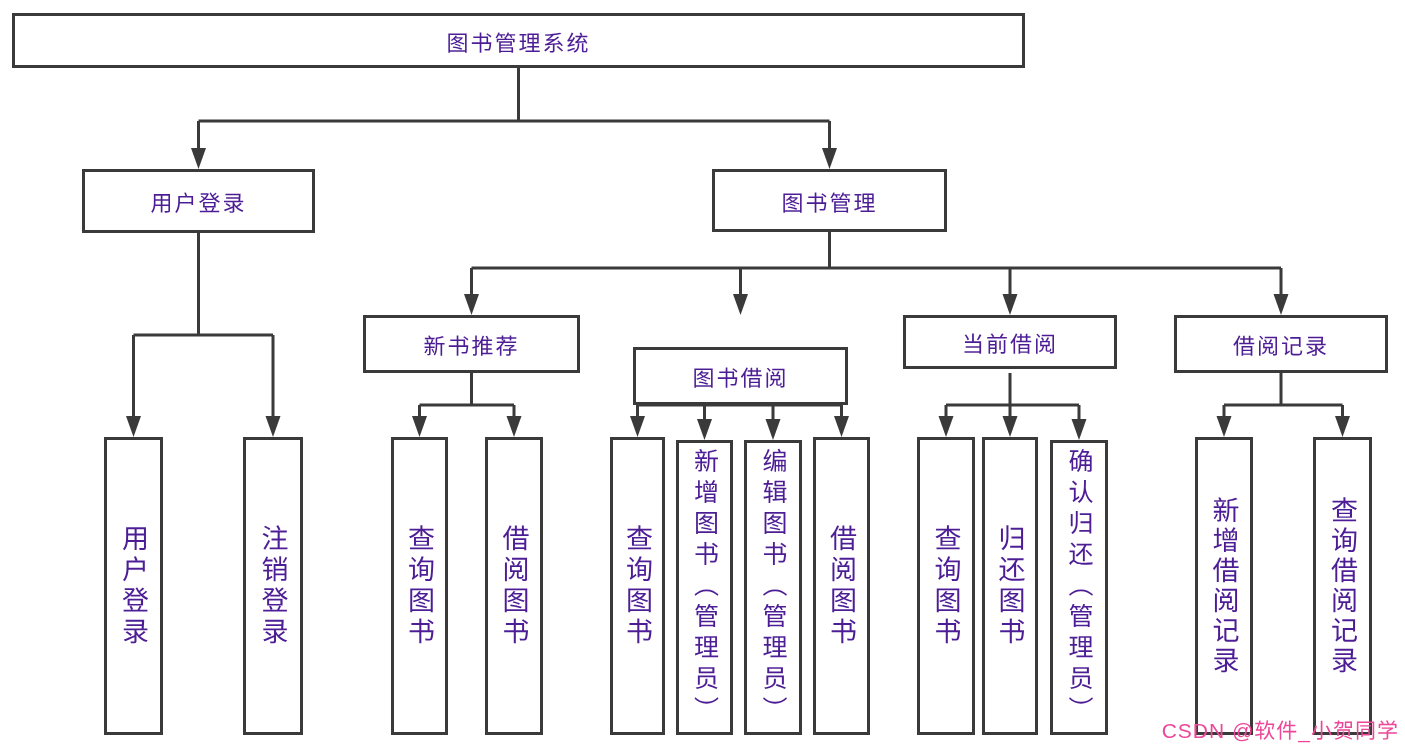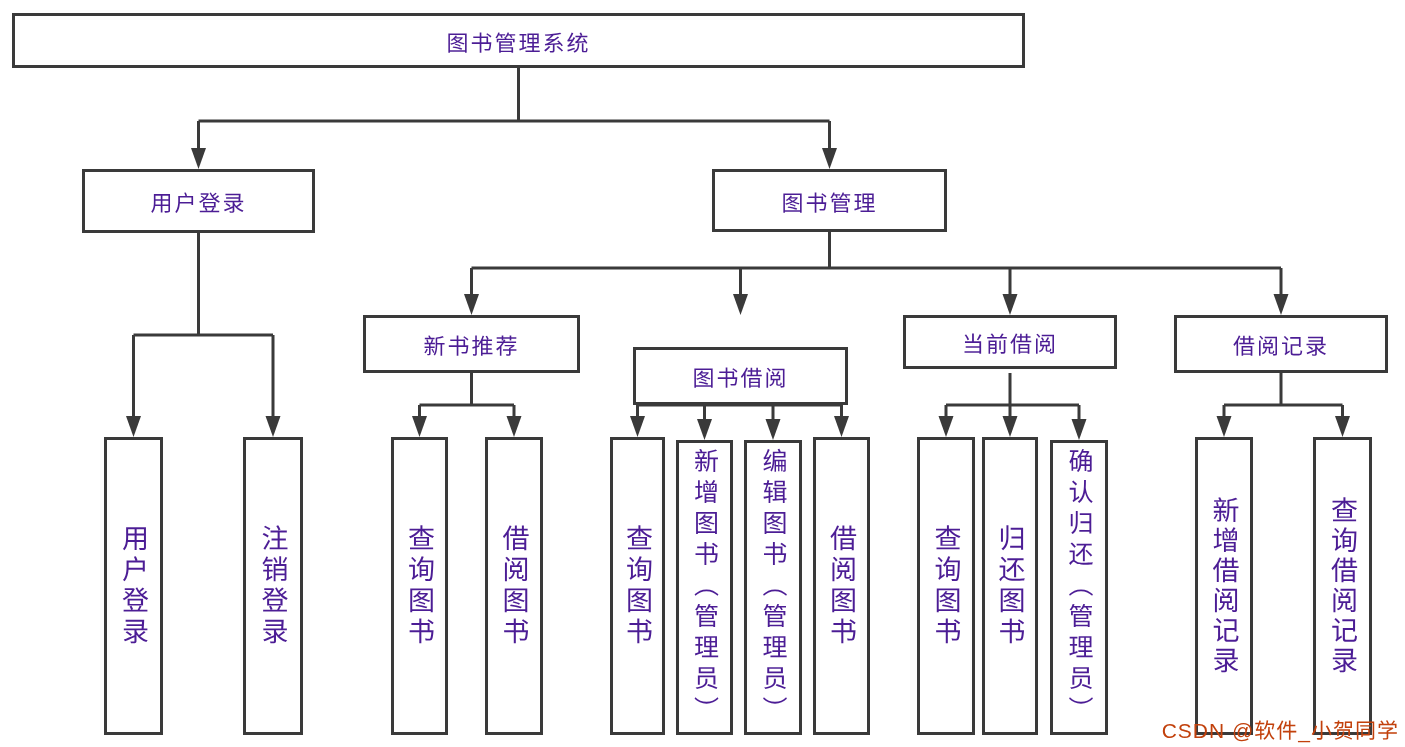--- a/index.html
+++ b/index.html
@@ -38,21 +38,21 @@
     white-space: nowrap;
   }
   .v4 { letter-spacing: 4px; }
   .v6 { letter-spacing: 3px; }
   .v8 { letter-spacing: 6px; font-size: 25px; }
   #watermark {
     position: absolute;
     right: 6px;
     bottom: 3px;
     font-size: 21px;
-    color: #c2410c;
+    color: #ec4899;
     letter-spacing: 1px;
     white-space: nowrap;
   }
 </style>
 </head>
 <body>
 
 <div id="stage">
 
   <svg id="connectors" viewBox="0 0 1405 747" xmlns="http://www.w3.org/2000/svg" aria-hidden="true">

